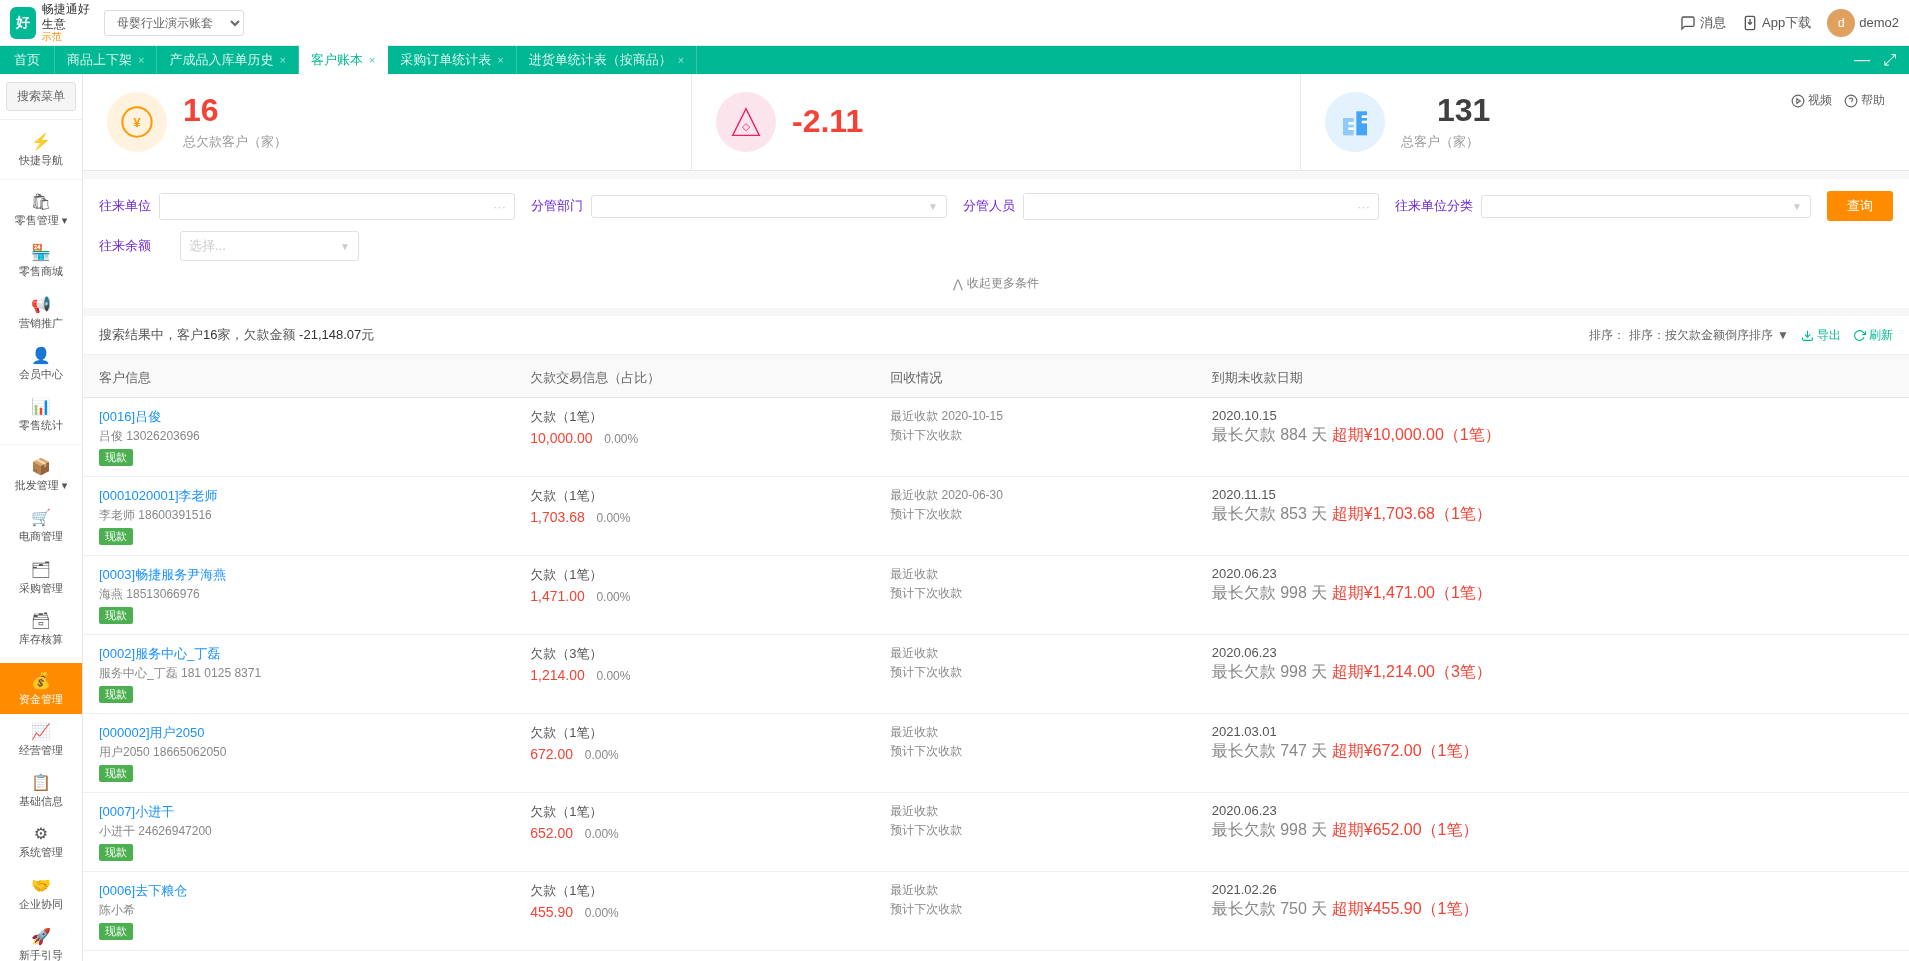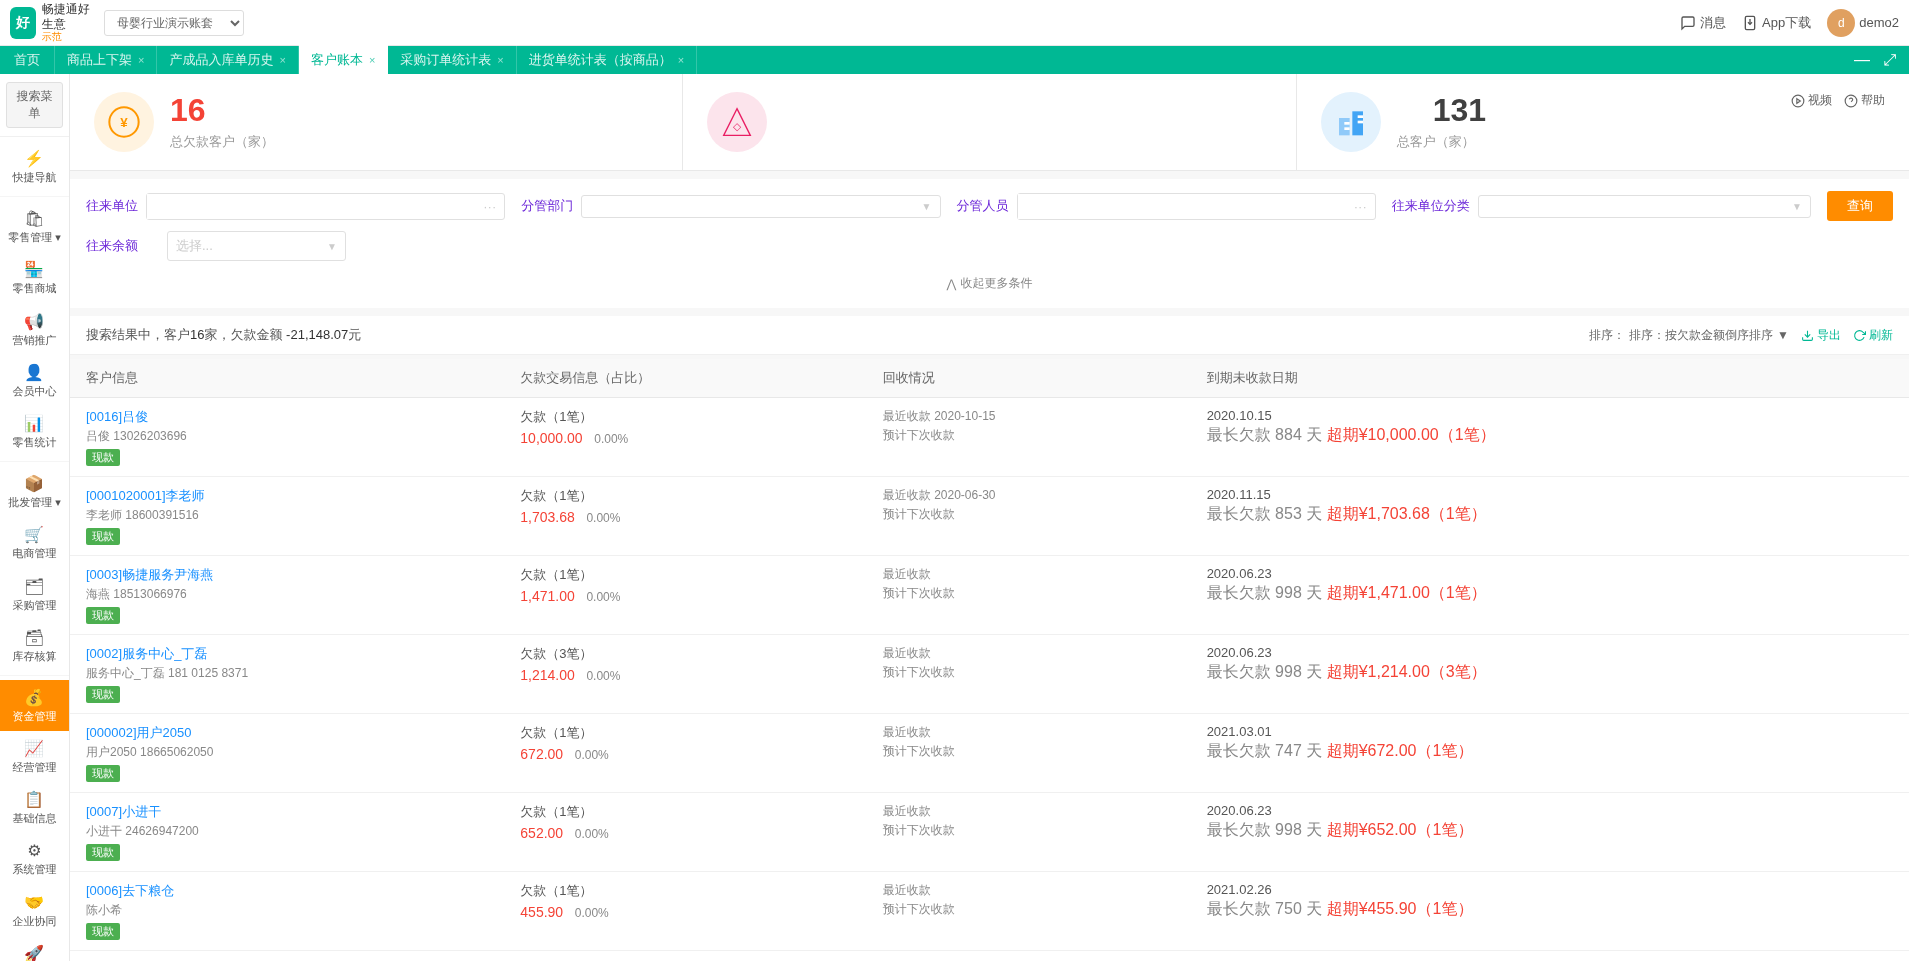--- a/index.html
+++ b/index.html
@@ -23,21 +23,21 @@
     .tab-item:first-child { padding: 0 14px; }
     .tab-item.active { background: #fff; color: #00b894; font-weight: 500; }
     .tab-close { font-size: 11px; margin-left: 2px; opacity: 0.7; }
     .tabs-actions { margin-left: auto; display: flex; align-items: center; gap: 6px; padding-right: 8px; }
     .tabs-action-btn { color: white; cursor: pointer; font-size: 16px; width: 22px; height: 22px; display: flex; align-items: center; justify-content: center; }
 
     
     .main-layout { display: flex; flex: 1; overflow: hidden; }
 
     
-    .sidebar { width: 70px; background: #fff; border-right: 1px solid #e8e8e8; display: flex; flex-direction: column; flex-shrink: 0; overflow-y: auto; }
+    .sidebar { width: 83px; background: #fff; border-right: 1px solid #e8e8e8; display: flex; flex-direction: column; flex-shrink: 0; overflow-y: auto; }
     .sidebar-search { padding: 8px 6px; border-bottom: 1px solid #f0f0f0; }
     .sidebar-search-btn { width: 100%; padding: 5px; background: #f5f5f5; border: 1px solid #e0e0e0; border-radius: 3px; color: #666; font-size: 12px; cursor: pointer; text-align: center; }
     .sidebar-nav-group { padding: 4px 0; border-bottom: 1px solid #f5f5f5; }
     .sidebar-nav-item { display: flex; flex-direction: column; align-items: center; padding: 8px 4px; cursor: pointer; color: #555; font-size: 12px; gap: 3px; }
     .sidebar-nav-item.active { background: #ff8c00; color: white; }
     .sidebar-nav-icon { font-size: 16px; }
     .sidebar-nav-label { font-size: 11px; text-align: center; line-height: 1.2; }
 
     
     .content-area { flex: 1; overflow: auto; background: #f7f7f7; }
@@ -271,20 +271,21 @@
           </div>
         </div>
         <div class="stat-card">
           <div class="stat-icon pink">
             <svg width="32" height="32" viewBox="0 0 48 48" fill="none">
               <polygon points="24,4 44,44 4,44" stroke="#e91e63" stroke-width="2" fill="#fce4ec"></polygon>
               <text x="24" y="36" text-anchor="middle" font-size="16" fill="#e91e63">◇</text>
             </svg>
           </div>
           <div class="stat-info">
+            <div class="stat-value red">-2.11</div>
           </div>
         </div>
         <div class="stat-card">
           <div class="stat-icon blue">
             <svg width="32" height="32" viewBox="0 0 48 48" fill="none">
               <rect x="6" y="18" width="16" height="26" fill="#90caf9"></rect>
               <rect x="26" y="8" width="16" height="36" fill="#42a5f5"></rect>
               <rect x="14" y="24" width="8" height="4" fill="#fff"></rect>
               <rect x="14" y="32" width="8" height="4" fill="#fff"></rect>
               <rect x="34" y="14" width="8" height="4" fill="#fff"></rect>

